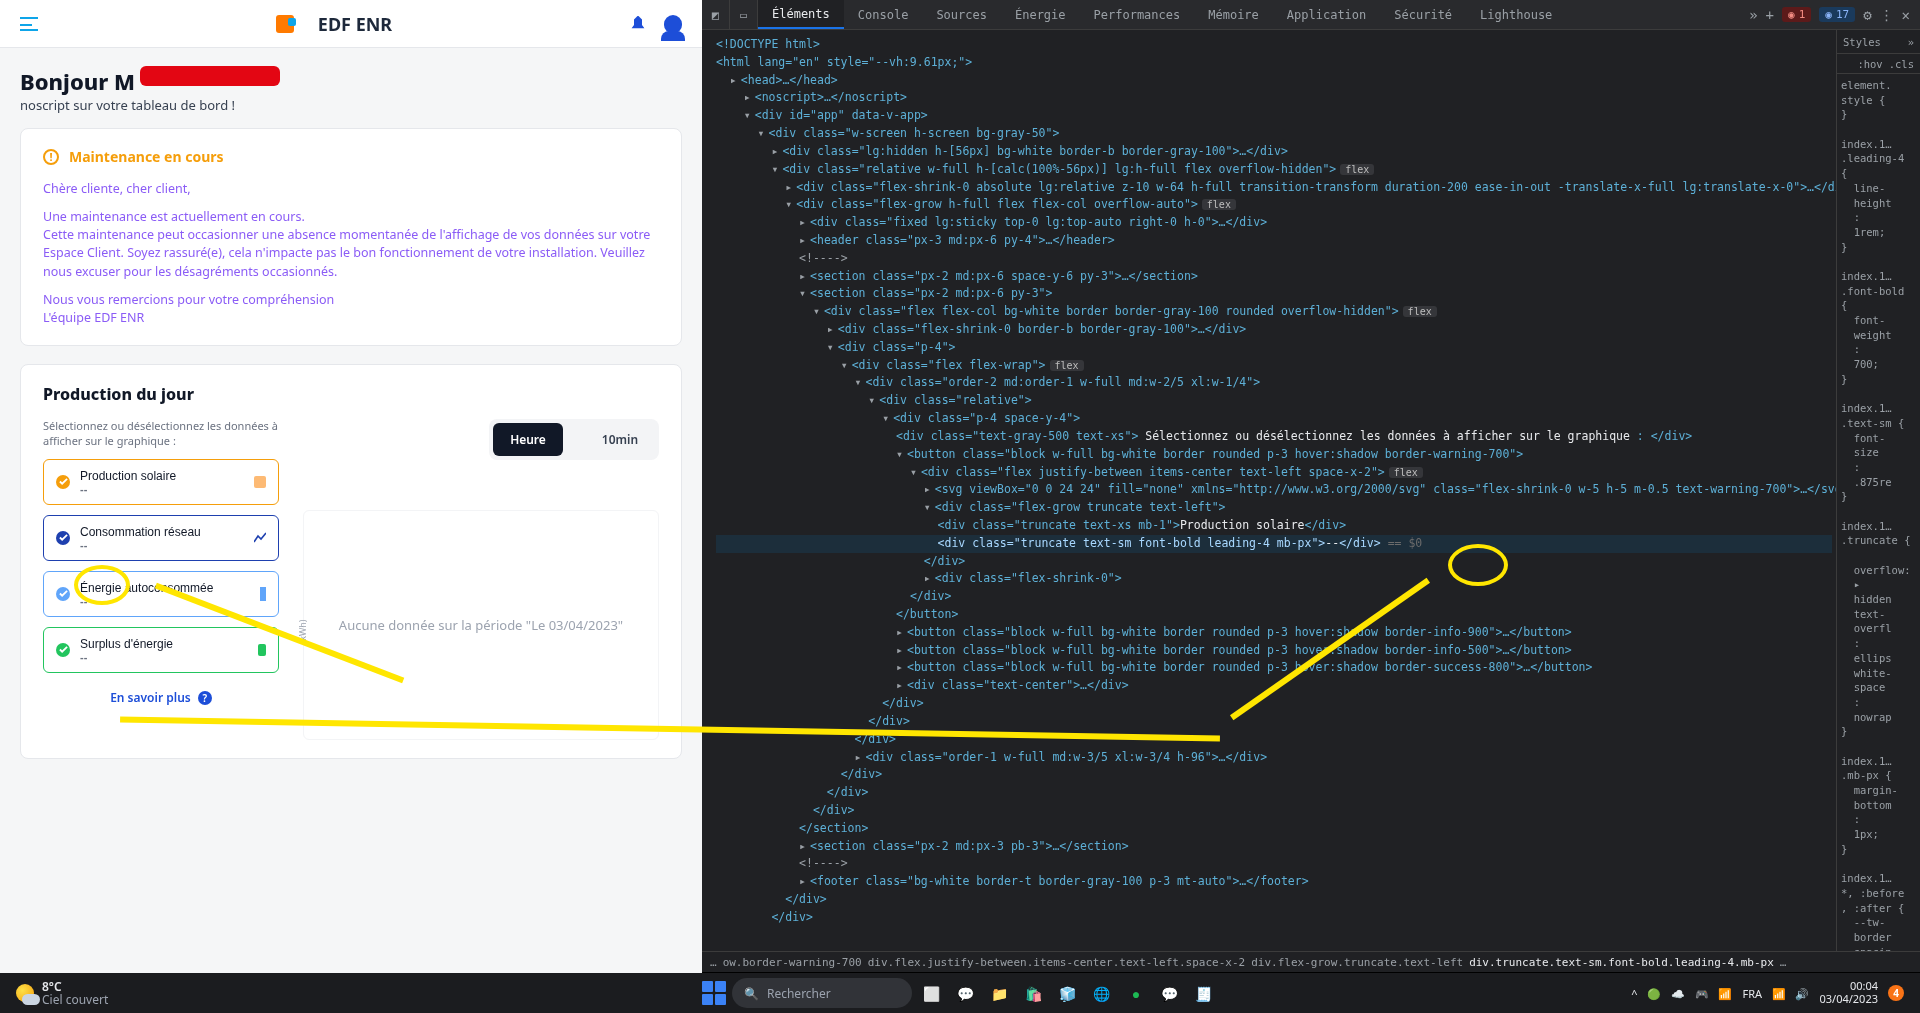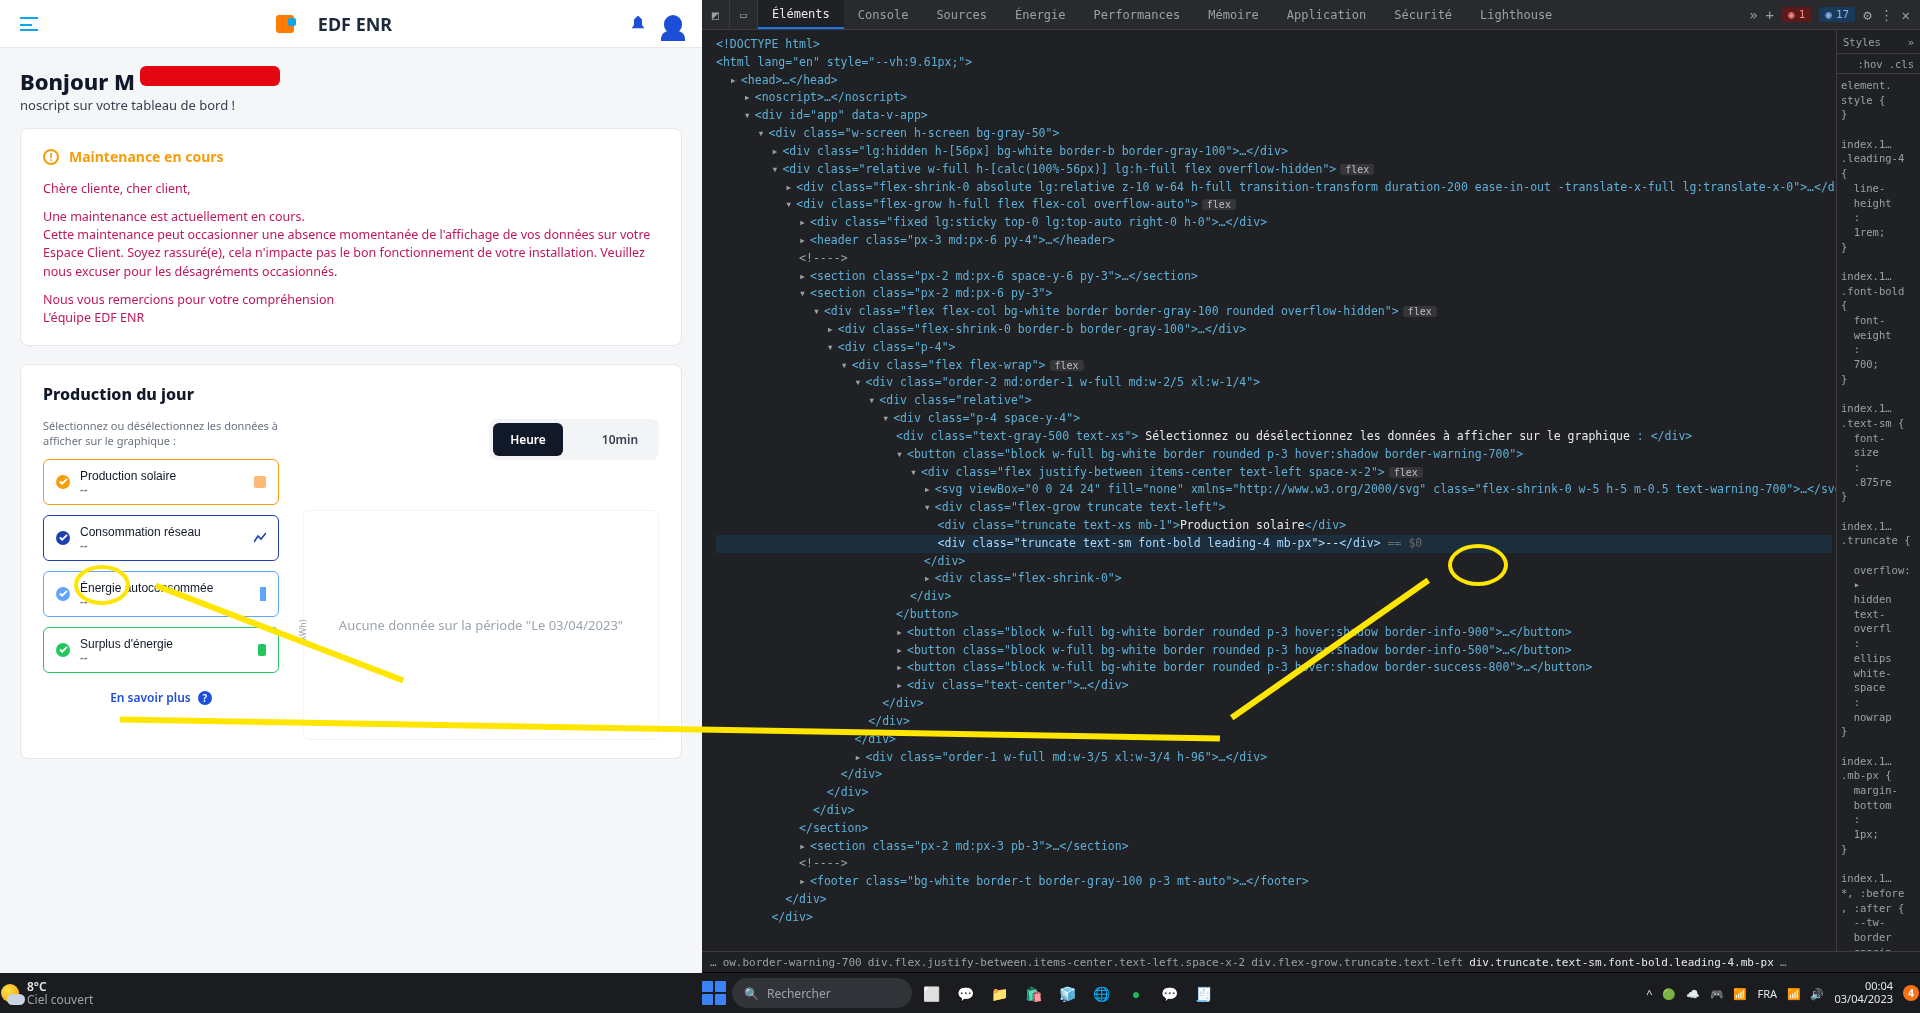--- a/index.html
+++ b/index.html
@@ -20,21 +20,21 @@
 .avatar { width:18px; height:18px; background:#1d4ed8; border-radius:50% 50% 45% 45%; position:relative;}
 .avatar::after{content:"";position:absolute; width:24px;height:10px;background:#1d4ed8;border-radius:8px 8px 0 0; bottom:-8px; left:-3px;}
 .page-body { padding: 18px 20px; color:#111827; overflow:auto; }
 .greet-block { margin-bottom:14px; position:relative; }
 .greet-block h1 { font-size:22px; font-weight:800; }
 .greet-block .subtitle { font-size:13px; color:#374151; }
 .redact { position:absolute; top:0px; left:120px; width:140px; height:20px; background:#e30613; border-radius:6px;}
 .card { background:#fff; border:1px solid #e5e7eb; border-radius:8px; padding:18px 22px; margin-bottom:18px; }
 .maint-title { display:flex; align-items:center; gap:10px; color:#f59e0b; font-weight:700; font-size:14px; margin-bottom:14px; }
 .maint-title .i { width:16px;height:16px;border:2px solid #f59e0b;border-radius:50%; display:flex;align-items:center;justify-content:center;font-size:11px;color:#f59e0b;}
-.card p { font-size:12.5px; color:#be185d; margin-bottom:10px; line-height:1.45; }
+.card p { font-size:12.5px; color:#8b5cf6; margin-bottom:10px; line-height:1.45; }
 .card p.last { margin-bottom:0; }
 .prod-title { font-size:16px; font-weight:800; margin-bottom:14px; color:#111827; }
 .prod-row { display:flex; gap:24px; }
 .sel-col { width:236px; }
 .sel-col .hint { font-size:11px; color:#6b7280; margin-bottom:10px; line-height:1.35; }
 .sel-btn { width:100%; border:1px solid #d1d5db; background:#fff; border-radius:6px; padding:9px 12px; display:flex; align-items:center; gap:10px; margin-bottom:10px; cursor:pointer; text-align:left; }
 .sel-btn .chk { width:14px;height:14px;border-radius:50%;flex-shrink:0;display:flex;align-items:center;justify-content:center;}
 .sel-btn .chk svg{width:9px;height:9px;}
 .sel-btn .lbls { flex:1; min-width:0; }
 .sel-btn .lbl1 { font-size:12px; color:#111827; white-space:nowrap; overflow:hidden; text-overflow:ellipsis; }
@@ -85,21 +85,21 @@
 .ln.sel { background:#0e639c33; }
 .ln.sel .tag-open{color:#a8d8ff;}
 .dot3 { color:#9aa0a6; }
 .styles-col { width:84px; border-left:1px solid #3c3c3c; display:flex; flex-direction:column; font-size:10.5px; color:#9aa0a6; }
 .styles-col .hdr { height:24px; display:flex; align-items:center; justify-content:space-between; padding:0 6px; border-bottom:1px solid #3c3c3c; }
 .styles-col .sub { height:20px; display:flex; align-items:center; justify-content:flex-end; gap:6px; padding:0 6px; border-bottom:1px solid #3c3c3c; }
 .styles-col .body { flex:1; overflow:auto; padding:4px; line-height:1.4; white-space:pre-wrap;}
 .bc-bar { height:22px; border-top:1px solid #3c3c3c; border-bottom:1px solid #000; display:flex; align-items:center; overflow:hidden; padding:0 8px; font-size:11px; color:#9aa0a6; gap:6px; white-space:nowrap; }
 
 
-.tb { height:40px; background:#1b1c1f; display:flex; align-items:center; padding:0 1px; gap:6px; color:#e5e7eb; font-size:11px; }
+.tb { height:40px; background:#1b1c1f; display:flex; align-items:center; padding:0 16px; gap:6px; color:#e5e7eb; font-size:11px; }
 .tb .wx { display:flex; align-items:center; gap:8px; }
 .tb .wx .sun { width:18px;height:18px;background:radial-gradient(circle at 35% 35%, #fde047, #f59e0b);border-radius:50%; position:relative;}
 .tb .wx .sun::after{content:"";position:absolute;width:18px;height:11px;background:#cbd5e1;border-radius:10px;bottom:-3px;left:6px;}
 .tb .wx .txt { line-height:1.1; }
 .tb .wx .txt .l1 { font-size:12px; font-weight:600; }
 .tb .wx .txt .l2 { font-size:12px; color:#9ca3af; }
 .tb .center { position:absolute; left:50%; transform:translateX(-50%); display:flex; align-items:center; gap:6px; }
 .tb .start { width:24px;height:24px;display:grid;grid-template-columns:1fr 1fr;grid-template-rows:1fr 1fr;gap:2px;}
 .tb .start span{background:#3b82f6;border-radius:1px;}
 .tb .search { height:30px; width:180px; background:#313338; border-radius:16px; display:flex; align-items:center; padding:0 12px; gap:8px; color:#9ca3af; font-size:12px;}

